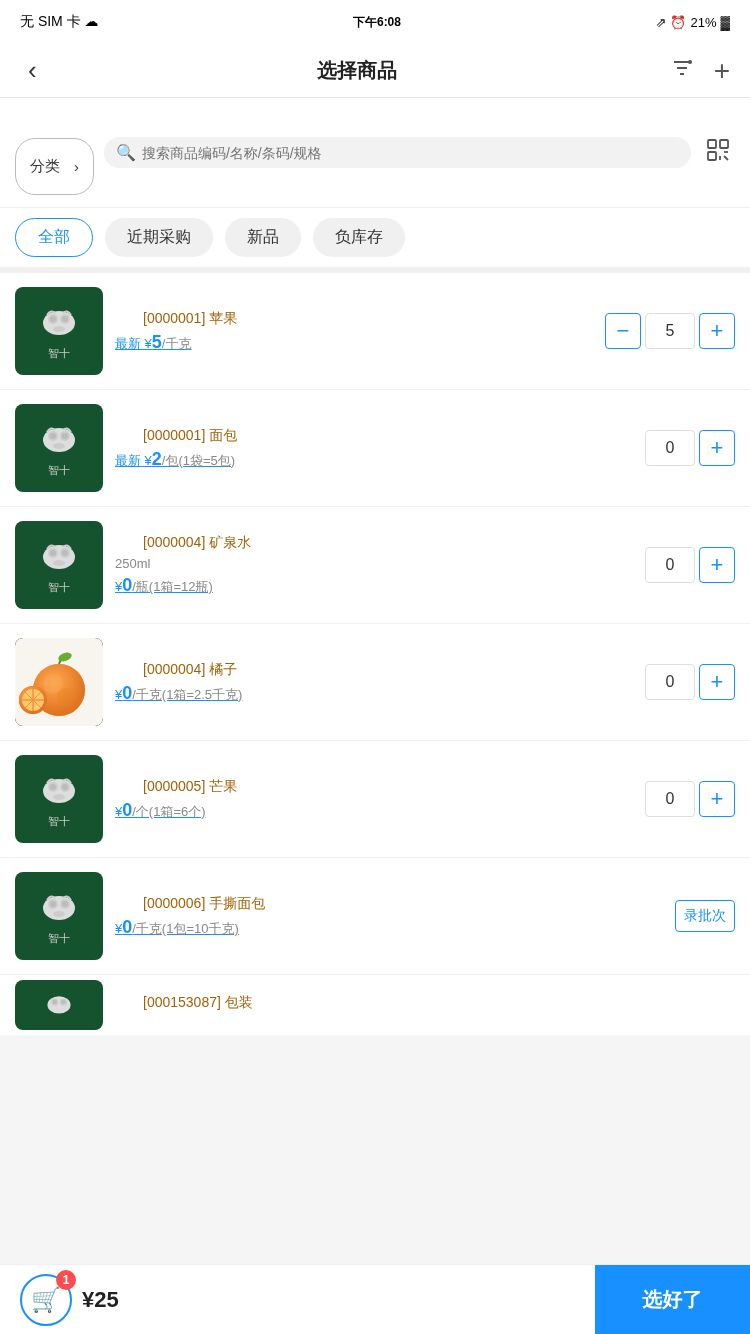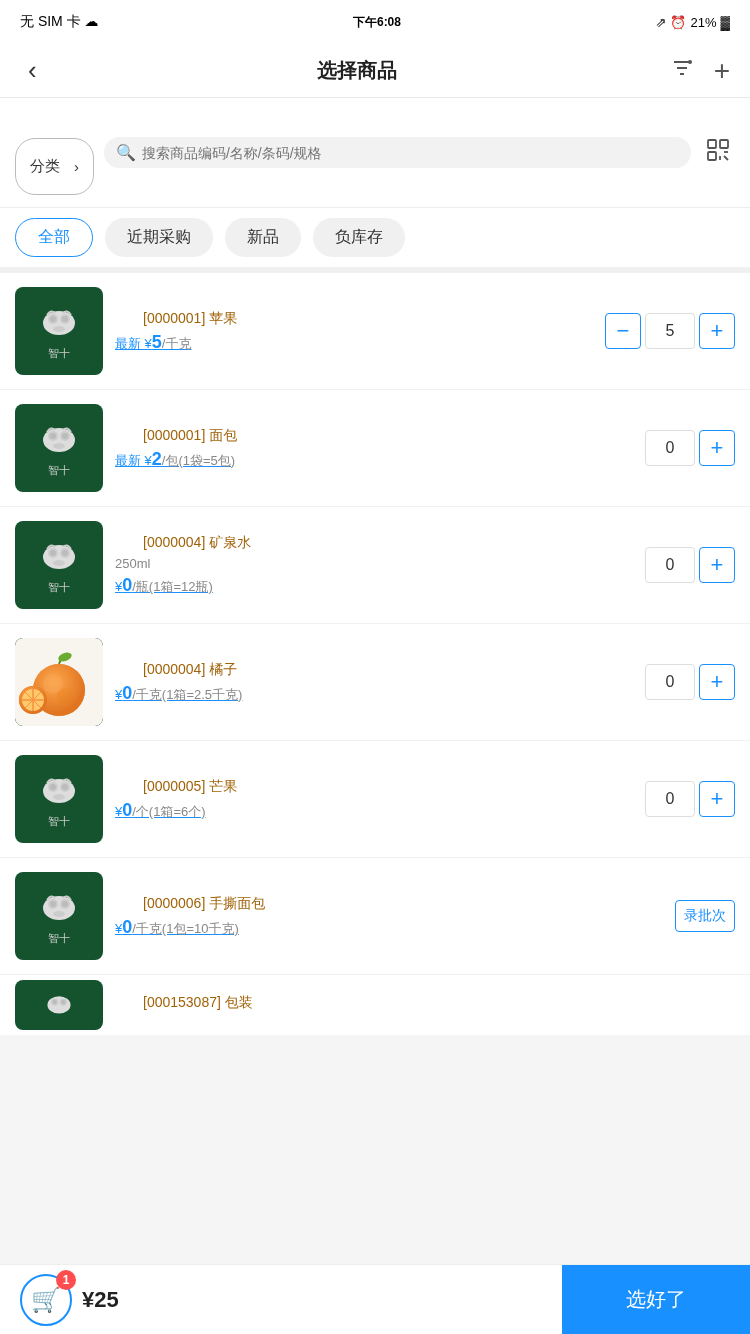--- a/index.html
+++ b/index.html
@@ -297,26 +297,26 @@
       display: flex;
       align-items: center;
       justify-content: center;
     }
     .cart-total {
       font-size: 22px;
       font-weight: 600;
       color: #222;
     }
     .confirm-btn {
-      width: 188px;
+      width: 155px;
       height: 70px;
       background: #1890ff;
       color: #fff;
       font-size: 20px;
-      font-weight: 400;
+      font-weight: 700;
       border: none;
       cursor: pointer;
       display: flex;
       align-items: center;
       justify-content: center;
     }
 
     
     .product-item-partial {
       display: flex;

